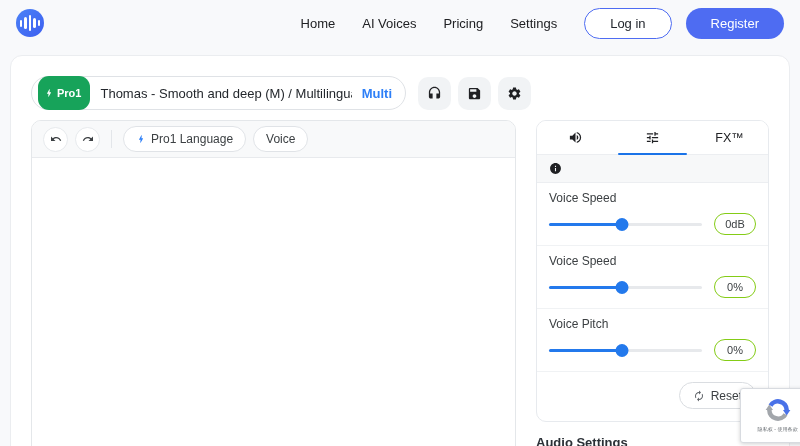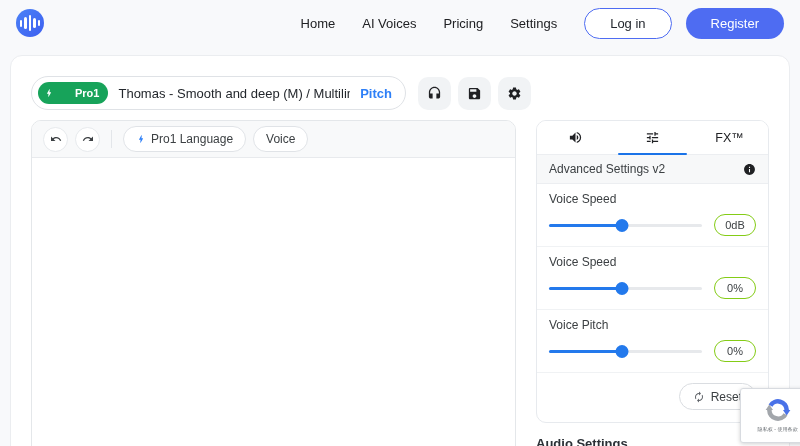--- a/index.html
+++ b/index.html
@@ -20,22 +20,22 @@
   .nav-link{font-size:13px;color:#202124;text-decoration:none;margin-right:27px;cursor:pointer;}
   .btn-login{padding:7px 25px;border-radius:999px;border:1.5px solid #4e6cf2;background:#fff;
     color:#23272e;font-size:13px;margin-right:14px;}
   .btn-register{padding:8px 25px;border-radius:999px;border:none;background:#4e6cf2;color:#fff;font-size:13px;}
   
   .card{margin:9px 10px 0;background:#fff;border:1px solid #ebedf0;border-radius:12px;
     padding:20px 20px 0;height:480px;position:relative;}
   .top-row{display:flex;align-items:center;gap:7px;}
   .voice-pill{width:375px;height:34px;border:1px solid #dfe2e6;border-radius:17px;background:#fff;
     display:flex;align-items:center;padding:0 13px 0 6px;gap:10px;margin-right:5px;}
-  .pro1-badge{background:#17a35a;height:22px;border-radius:11px;padding:0 9px 0 6px;color:#fff;
-    font-size:11px;font-weight:700;display:flex;align-items:center;gap:21px;flex:0 0 auto;}
+  .pro1-badge{background:#17a35a;height:34px;border-radius:11px;padding:0 9px 0 6px;color:#fff;
+    font-size:11px;font-weight:700;display:flex;align-items:center;gap:3px;flex:0 0 auto;}
   .voice-name{font-size:13px;color:#23272c;white-space:nowrap;overflow:hidden;}
   .change-link{margin-left:auto;font-size:13px;font-weight:700;color:#2d7ff7;text-decoration:none;cursor:pointer;}
   .icon-btn{width:33px;height:33px;border-radius:10px;border:none;background:#f1f3f5;
     display:flex;align-items:center;justify-content:center;}
   .multi-editor-btn{margin-left:auto;height:32px;border-radius:999px;border:none;background:#f1f3f5;
     padding:0 14px;font-size:12.5px;color:#202124;display:flex;align-items:center;gap:6px;}
   
   .content-row{display:flex;gap:20px;margin-top:10px;align-items:flex-start;}
   .editor{flex:0 0 485px;border:1px solid #e4e7ea;border-radius:10px;background:#fff;height:420px;overflow:hidden;}
   .editor-toolbar{height:37px;background:#f8f9fa;border-bottom:1px solid #e8eaed;
@@ -102,21 +102,21 @@
 <main class="card">
   <div class="top-row">
     <div class="voice-pill">
       <span class="pro1-badge">
         <svg width="10" height="10" viewBox="0 0 24 24" fill="#fff">
             <path d="M11 21h-1l1-7H7.5c-.58 0-.57-.32-.38-.66.19-.34.05-.08.07-.12C8.48 10.94 10.42 7.54 13 3h1l-1 7h3.5c.49 0 .56.33.47.51l-.07.15C12.96 17.55 11 21 11 21z"></path>
           </svg>
         <span>Pro1</span>
       </span>
       <span class="voice-name">Thomas - Smooth and deep (M) / Multilingual</span>
-      <a class="change-link">Pitch</a>
+      <a class="change-link">Multi</a>
     </div>
     <button class="icon-btn">
       <svg width="15" height="15" viewBox="0 0 24 24" fill="#202124">
           <path d="M12 1c-4.97 0-9 4.03-9 9v7c0 1.66 1.34 3 3 3h3v-8H5v-2c0-3.87 3.13-7 7-7s7 3.13 7 7v2h-4v8h3c1.66 0 3-1.34 3-3v-7c0-4.97-4.03-9-9-9z"></path>
         </svg>
     </button>
     <button class="icon-btn">
       <svg width="15" height="15" viewBox="0 0 24 24" fill="#202124">
           <path d="M17 3H5c-1.11 0-2 .9-2 2v14c0 1.1.89 2 2 2h14c1.1 0 2-.9 2-2V7l-4-4zm-5 16c-1.66 0-3-1.34-3-3s1.34-3 3-3 3 1.34 3 3-1.34 3-3 3zm3-10H5V5h10v4z"></path>
         </svg>
@@ -165,21 +165,20 @@
               </svg>
           </button>
           <button class="tab active">
             <svg width="15" height="15" viewBox="0 0 24 24" fill="#202124">
                 <path d="M3 17v2h6v-2H3zM3 5v2h10V5H3zm10 16v-2h8v-2h-8v-2h-2v6h2zM7 9v2H3v2h4v2h2V9H7zm14 4v-2H11v2h10zm-6-4h2V7h4V5h-4V3h-2v6z"></path>
               </svg>
           </button>
           <button class="tab">FX™</button>
         </div>
         <div class="panel-header">
-          <span>Advanced Settings v2</span>
           <svg width="13" height="13" viewBox="0 0 24 24" fill="#202124">
               <path d="M12 2C6.48 2 2 6.48 2 12s4.48 10 10 10 10-4.48 10-10S17.52 2 12 2zm1 15h-2v-6h2v6zm0-8h-2V7h2v2z"></path>
             </svg>
         </div>
 
         <div class="slider-row">
           <div class="slider-label">Voice Speed</div>
           <div class="slider-line">
             <div class="slider">
               <div class="slider-track"></div>

